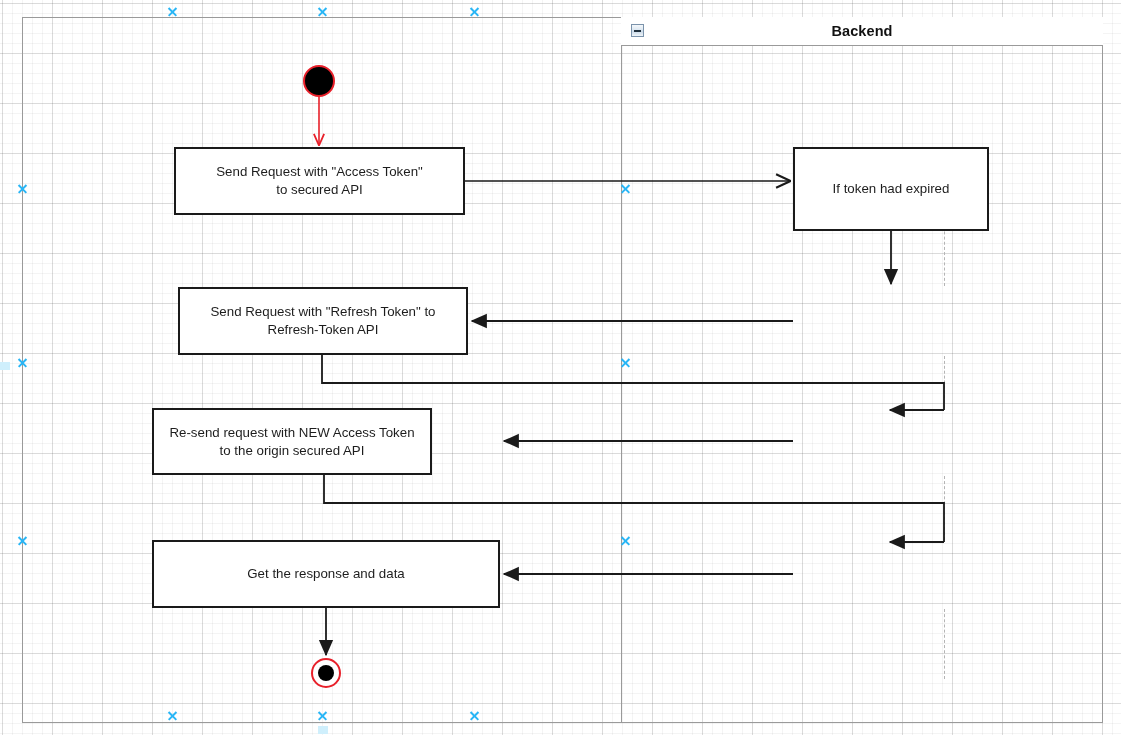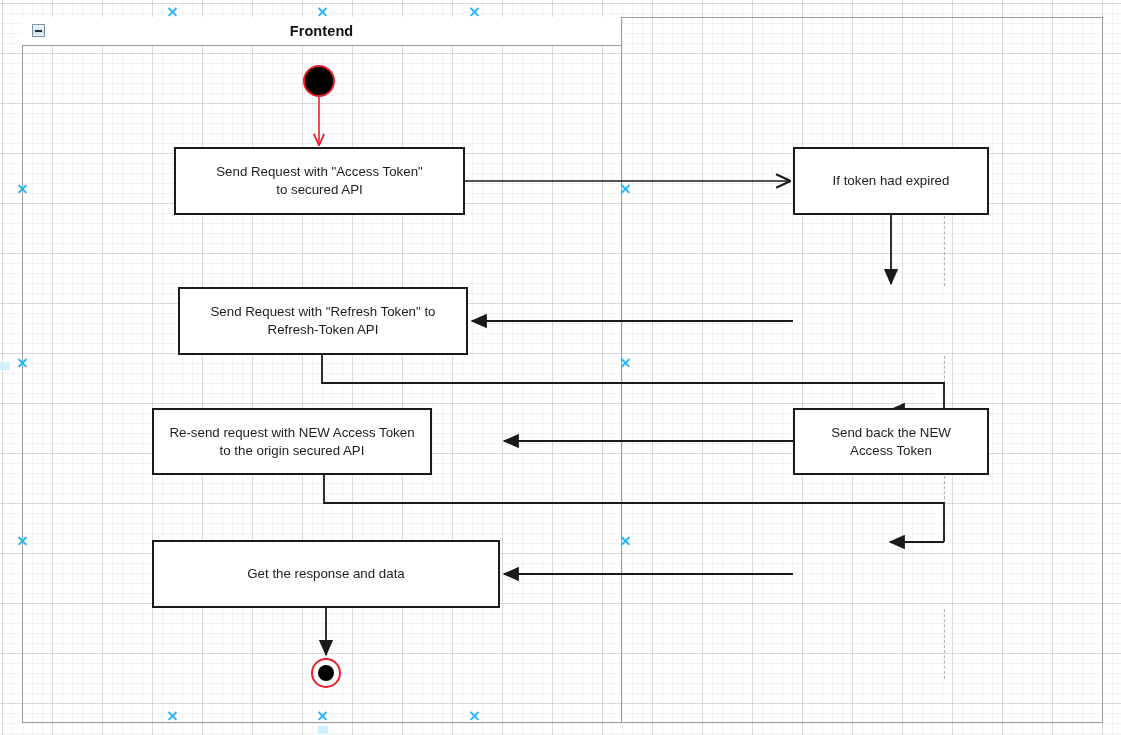--- a/index.html
+++ b/index.html
@@ -184,25 +184,25 @@
 </style>
 </head>
 <body>
 
 <div id="canvas">
 
   <div class="pool"></div>
 
   <div class="lane-divider" style="left:621px;"></div>
 
-  <div class="lane-header" style="left:22px; width:599px;">
+
+  <div class="lane-header" style="left:621px; width:482px;">
     <div class="collapse-icon" style="left:10px;"></div>
-    <div class="lane-title">Frontend</div>
+    <div class="lane-title">Backend</div>
   </div>
-
 
   <div class="guide-dash" style="left:944px; top:216px; height:70px;"></div>
   <div class="guide-dash" style="left:944px; top:356px; height:52px;"></div>
   <div class="guide-dash" style="left:944px; top:476px; height:64px;"></div>
   <div class="guide-dash" style="left:944px; top:609px; height:70px;"></div>
 
   <div class="hl-chip" style="left:0px; top:362px;"></div>
   <div class="hl-chip" style="left:318px; top:726px;"></div>
 
   <svg id="edges">
@@ -255,28 +255,26 @@
     <g>
       <path d="M 326 608 L 326 655" stroke="#1a1a1a" stroke-width="1.8" fill="none" marker-end="url(#arrow-black)"></path>
     </g>
   </svg>
 
   <div class="start-node" style="left:303px; top:65px;"></div>
 
   <div class="node" style="left:174px; top:147px; width:291px; height:68px;">Send Request with "Access Token"
 to secured API</div>
 
-  <div class="node" style="left:793px; top:147px; width:196px; height:68px;">If token had expired</div>
+  <div class="node" style="left:793px; top:147px; width:196px; height:84px;">If token had expired</div>
 
 
   <div class="node" style="left:178px; top:287px; width:290px; height:68px;">Send Request with "Refresh Token" to
 Refresh-Token API</div>
 
-  <div class="node" style="left:793px; top:408px; width:196px; height:67px;">Send back the NEW
-Access Token</div>
 
   <div class="node" style="left:152px; top:408px; width:280px; height:67px;">Re-send request with NEW Access Token
 to the origin secured API</div>
 
 
   <div class="node" style="left:152px; top:540px; width:348px; height:68px;text-align:center;">Get the response and data</div>
 
   <div class="end-node" style="left:311px; top:658px;"></div>
 
   <div class="xmark" style="left:167px; top:6px;"></div>

